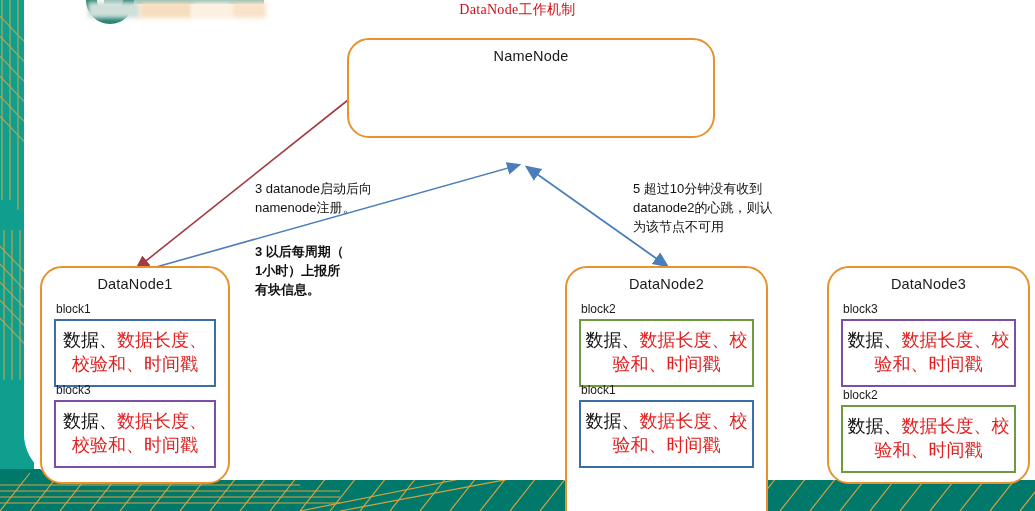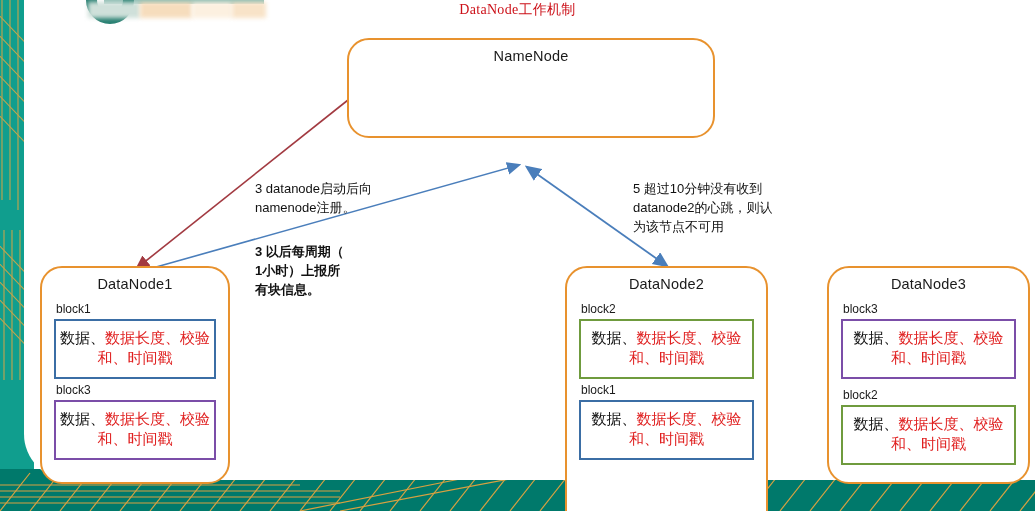--- a/index.html
+++ b/index.html
@@ -175,21 +175,21 @@
     color: #1a1a1a;
     padding-bottom: 3px;
     padding-left: 2px;
   }
   .block-box {
     border: 2px solid #000;
     background: #fff;
     text-align: center;
     padding: 7px 4px 8px 4px;
     line-height: 1.35;
-    font-size: 15px;
+    font-size: 18px;
   }
   .block-box .seg-dark { color: #111; }
   .block-box .seg-red  { color: #e02020; }
 
   
   .note {
     position: absolute;
     font-size: 13px;
     color: #111;
     line-height: 1.45;

